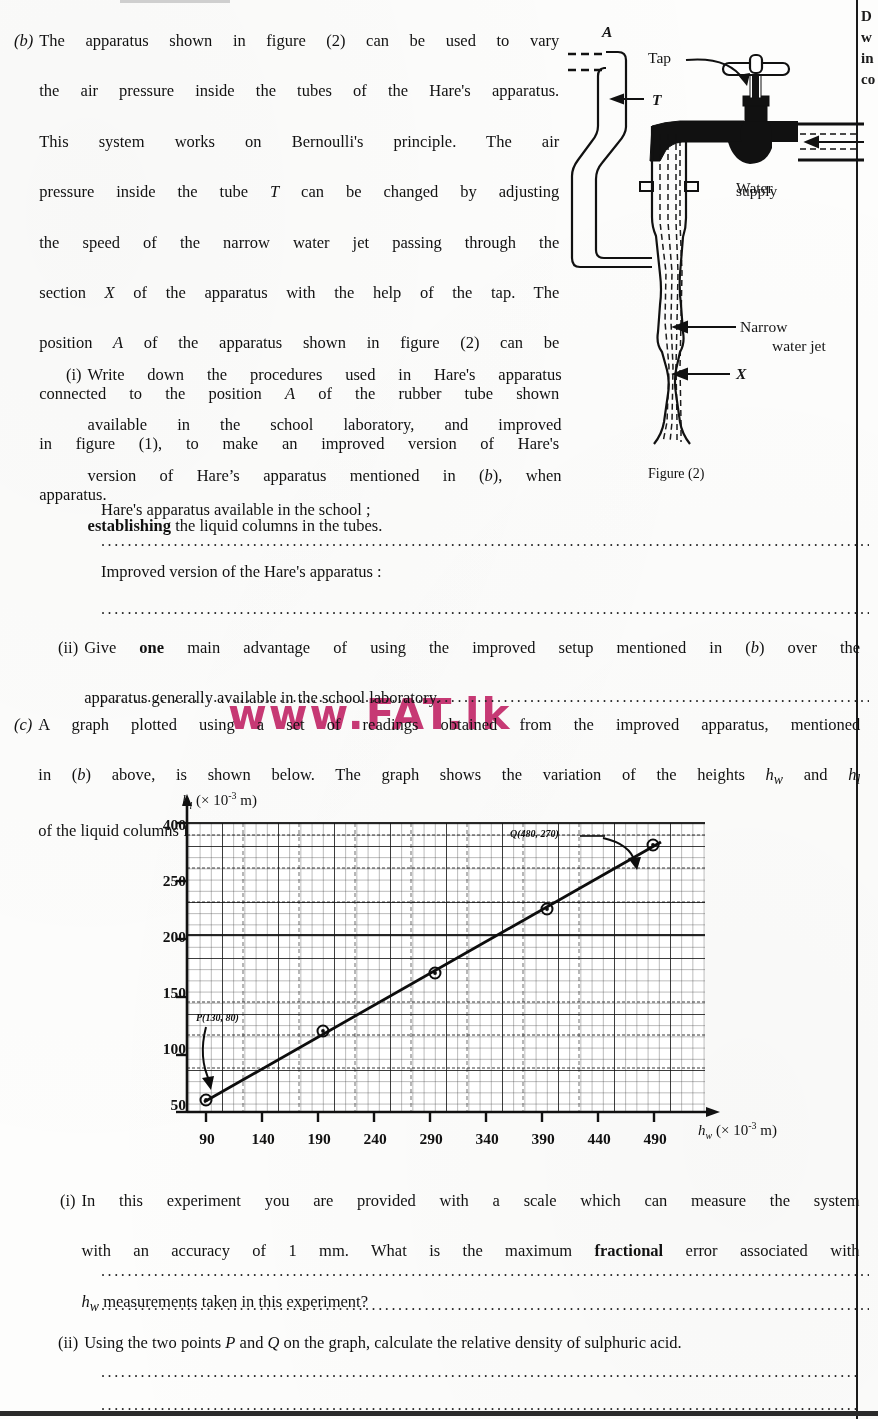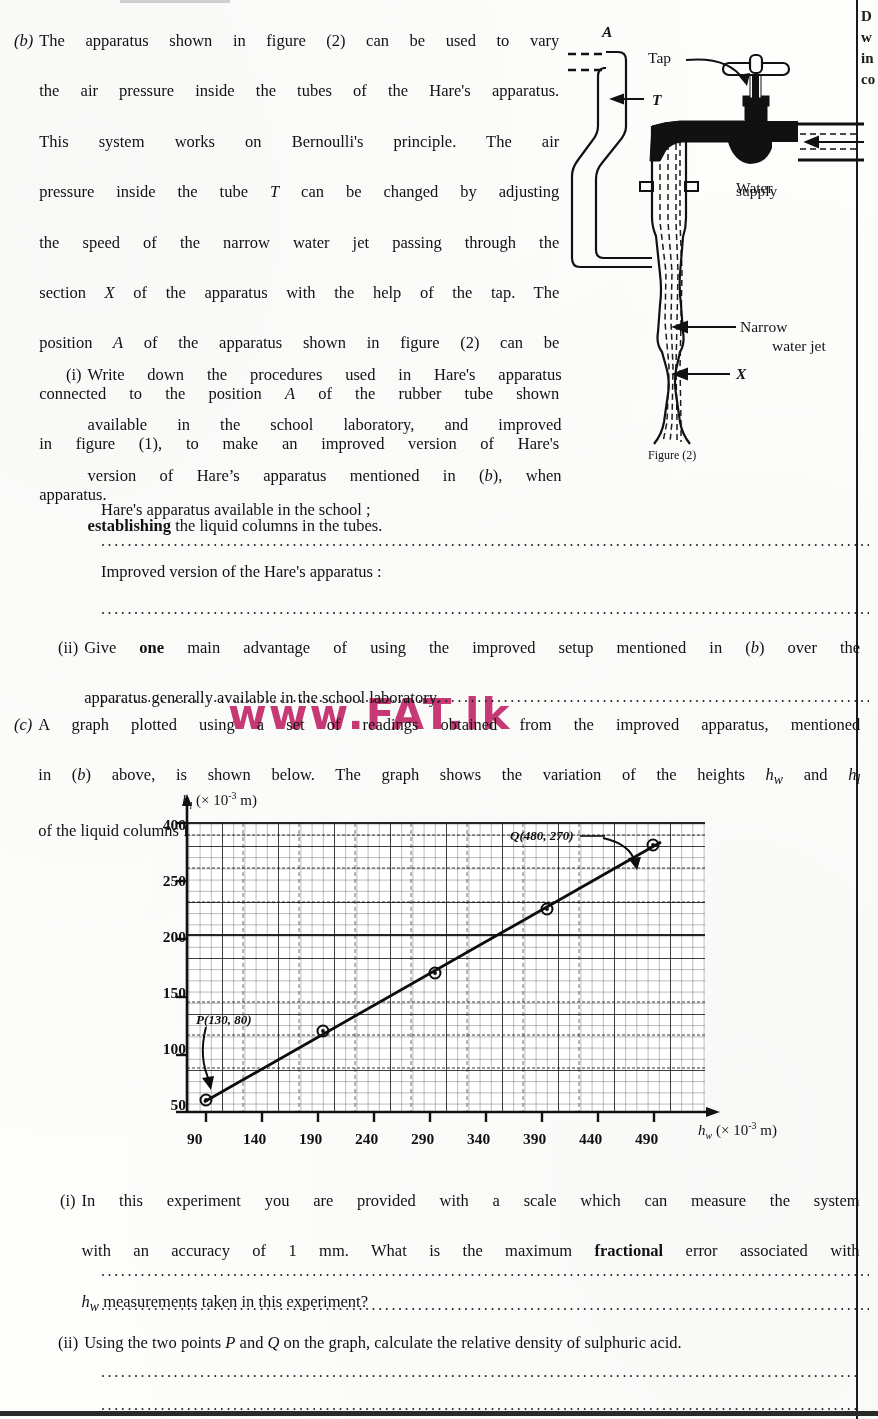--- a/index.html
+++ b/index.html
@@ -113,45 +113,45 @@
   .figure2 { position: absolute; left: 568px; top: 22px; width: 296px; height: 450px; }
   .fig-label {
     position: absolute;
     font-size: 15.5px;
     line-height: 19px;
     color: #151515;
   }
   .fig-label.ital { font-style: italic; font-weight: bold; }
   .fig-caption {
     position: absolute;
-    left: 648px; top: 448px;
-    font-size: 12px;
+    left: 648px; top: 466px;
+    font-size: 14px;
   }
 
   
   .graph-wrap { position: absolute; left: 110px; top: 790px; width: 640px; height: 370px; }
   .axis-label {
     position: absolute;
     font-size: 15px;
     white-space: nowrap;
   }
   .axis-label .var { font-style: italic; }
   .axis-label sub { font-size: 10px; font-style: italic; }
   .axis-label sup { font-size: 10px; }
   .ytick, .xtick {
     position: absolute;
     font-size: 15.5px;
     font-weight: bold;
     color: #111;
   }
   .ytick { text-align: right; width: 36px; }
-  .xtick { width: 40px; }
+  .xtick { text-align: center; width: 40px; }
   .pq-label {
     position: absolute;
-    font-size: 13px;
+    font-size: 10px;
     font-style: italic;
     font-weight: bold;
     white-space: nowrap;
     color: #0d0d0d;
   }
 </style>
 </head>
 <body>
 
 <div class="page">

